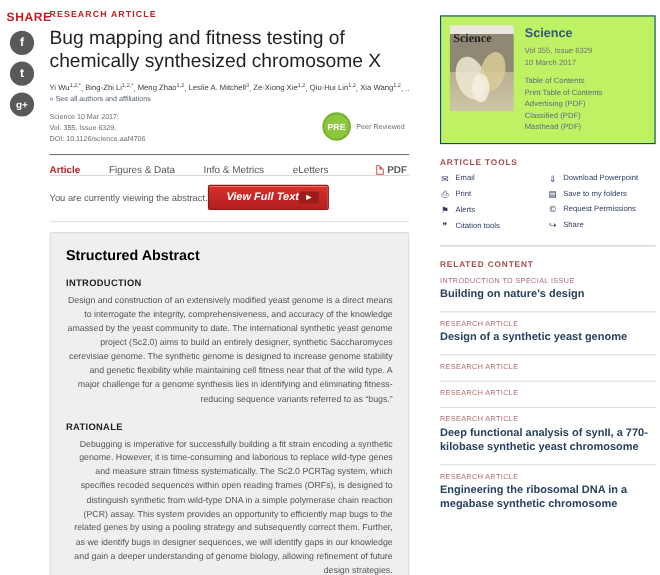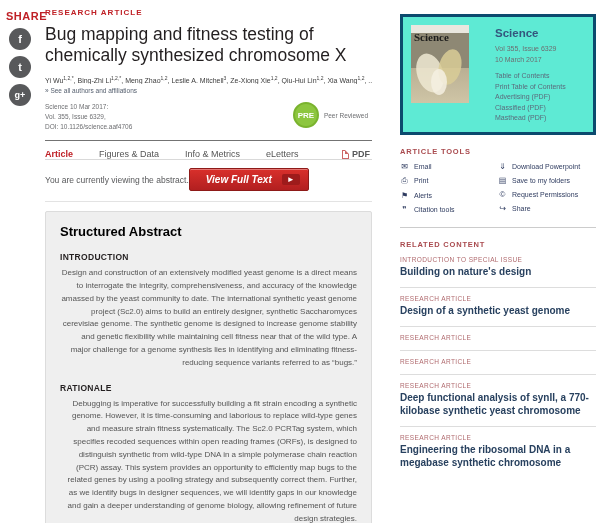--- a/index.html
+++ b/index.html
@@ -36,36 +36,36 @@
   .tab.active { color:#bf2026; font-weight:bold; }
   .tab.pdf { margin-left:auto; margin-right:2px; display:flex; align-items:center; gap:3px; font-weight:bold; color:#58595b; }
   .pdf-page { display:inline-block; width:7px; height:9px; background:#fff;
     border:1px solid #c66; position:relative; }
   .pdf-page::after { content:""; position:absolute; right:-1px; top:-1px;
     border:2px solid; border-color:#fff #fff #c66 #c66; width:0; height:0; }
 
   .notice-row { display:flex; align-items:center; justify-content:flex-start;
     padding:8px 0 10px 0; border-bottom:1px solid #e3e3e3; }
   .notice { font-size:8.5px; color:#58595b; }
-  .fulltext-btn { display:flex; align-items:center; gap:10px; cursor:pointer;
+  .fulltext-btn { display:flex; align-items:center; cursor:pointer;
     background:linear-gradient(180deg,#d9302b,#b21f20); border:1px solid #8e1a18;
     border-radius:2px; padding:5px 8px 5px 16px; box-shadow:inset 0 1px 0 rgba(255,255,255,.35); }
   .fulltext-btn .lbl { color:#fff; font-size:10px; font-weight:bold; font-style:italic; }
   .fulltext-btn .arrow { color:#fff; font-size:8px; background:#9e1b1b; border-radius:2px;
     padding:1px 5px; }
 
   .abstract-box { margin-top:9px; background:#efefef; border:1px solid #dcdcdc;
     border-radius:2px; padding:12px 14px; height:340px; }
   .abs-heading { font-size:13px; font-weight:bold; color:#000000; }
   .abs-sec-title { font-size:8.5px; font-weight:bold; color:#231f20; margin-top:13px; letter-spacing:.3px; }
   .abs-par { font-size:8px; color:#555; line-height:1.6; margin-top:5px; text-align:right; }
 
   
   .sidebar { position:absolute; left:400px; top:14px; width:196px; }
-  .journal-box { background:#5eead4; border:3px solid #0c4a6e; padding:8px; display:flex; gap:26px; }
+  .journal-box { background:#bef264; border:1px solid #0c4a6e; padding:8px; display:flex; gap:10px; }
   .cover { width:58px; height:78px; background:linear-gradient(180deg,#e9e7df 0 10%,#8e8874 10% 55%,#b9af93 55%,#cfc5a6); position:relative; overflow:hidden; flex:none; cursor:pointer; }
   .cover .masthead { position:absolute; top:6px; left:3px; font-family:"Liberation Serif", serif;
     font-weight:bold; font-size:11px; color:#1d1d1b; }
   .cover .blob1,.cover .blob2,.cover .blob3 { position:absolute; border-radius:50%; background:#efe9d2; opacity:.85; }
   .cover .blob1 { width:26px; height:40px; left:6px; top:28px; transform:rotate(-18deg); }
   .cover .blob2 { width:22px; height:36px; left:28px; top:24px; transform:rotate(14deg); background:#d9cc96; }
   .cover .blob3 { width:16px; height:26px; left:20px; top:44px; background:#f4f0e2; }
   .journal-info { font-size:7px; color:#6d6e71; line-height:1.5; }
   .journal-title { color:#34567d; font-weight:bold; font-size:11.5px; margin-bottom:2px; cursor:pointer; }
   .journal-links { margin-top:6px; }

